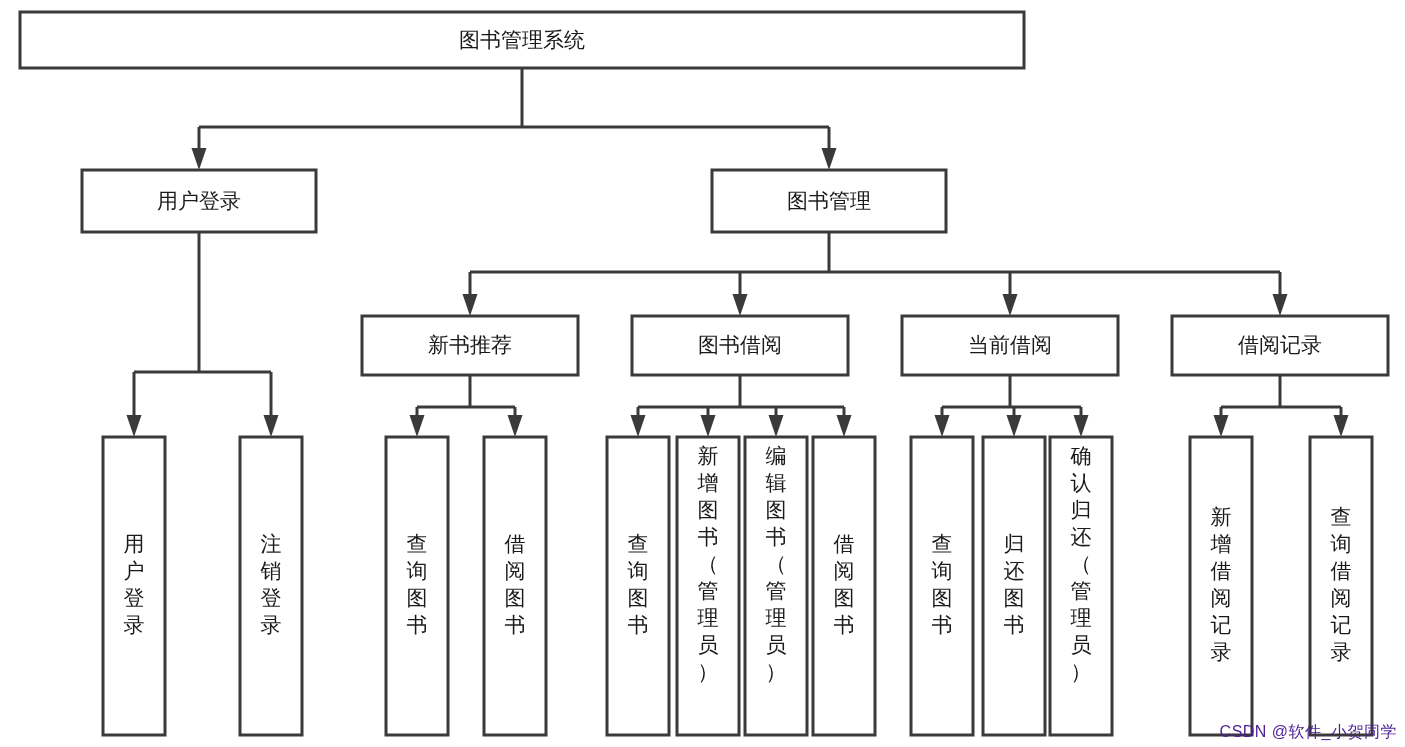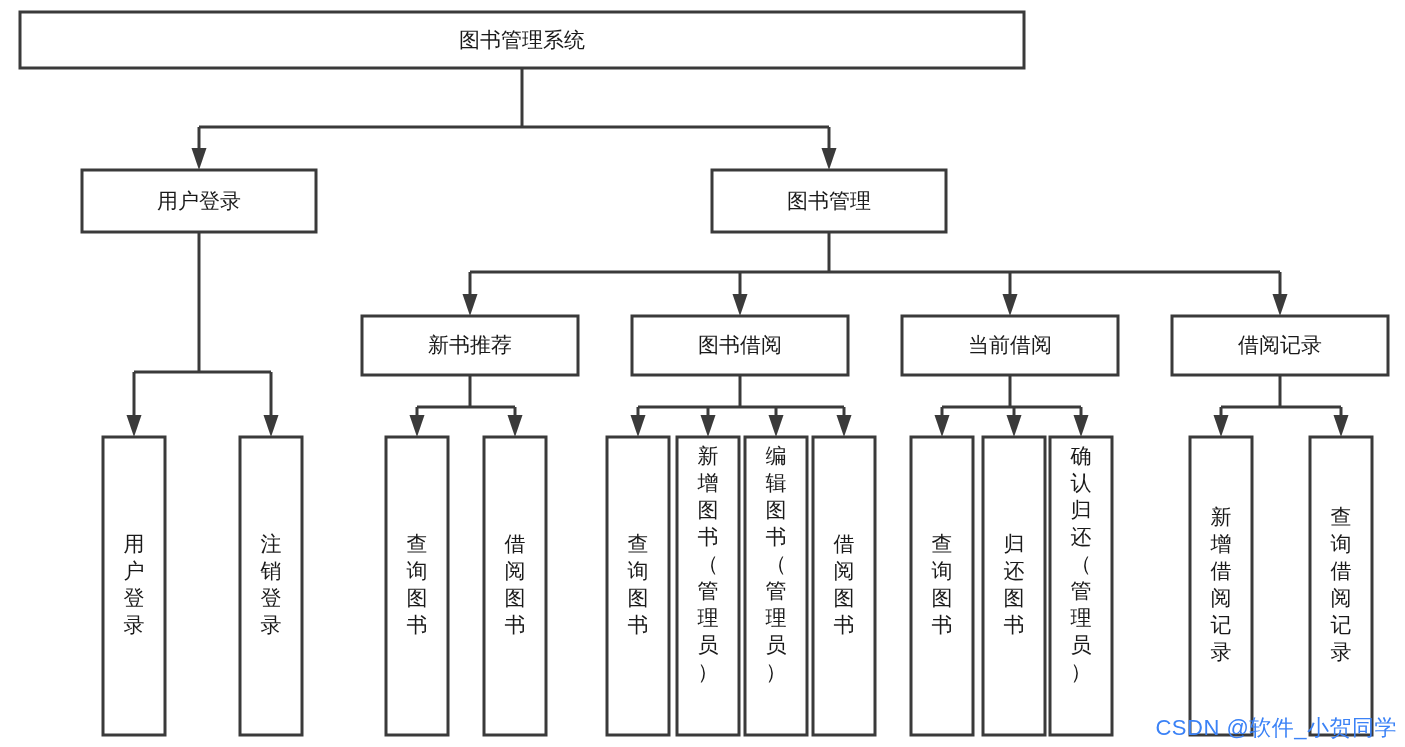--- a/index.html
+++ b/index.html
@@ -57,22 +57,22 @@
     font-family: "Liberation Sans", "DejaVu Sans", sans-serif;
     fill: #1a1a1a;
     font-size: 21px;
     text-anchor: middle;
   }
   .watermark-text {
     position: absolute;
     right: 8px;
     bottom: 4px;
     font-family: "Liberation Sans", "DejaVu Sans", sans-serif;
-    font-size: 22px;
-    color: #3b82f6;
+    font-size: 16px;
+    color: #4c1d95;
     letter-spacing: 0.5px;
     white-space: nowrap;
     user-select: none;
   }
 </style>
 </head>
 <body>
 
 <div id="diagram-root">
   <svg class="diagram-canvas" viewBox="0 0 1405 747">

